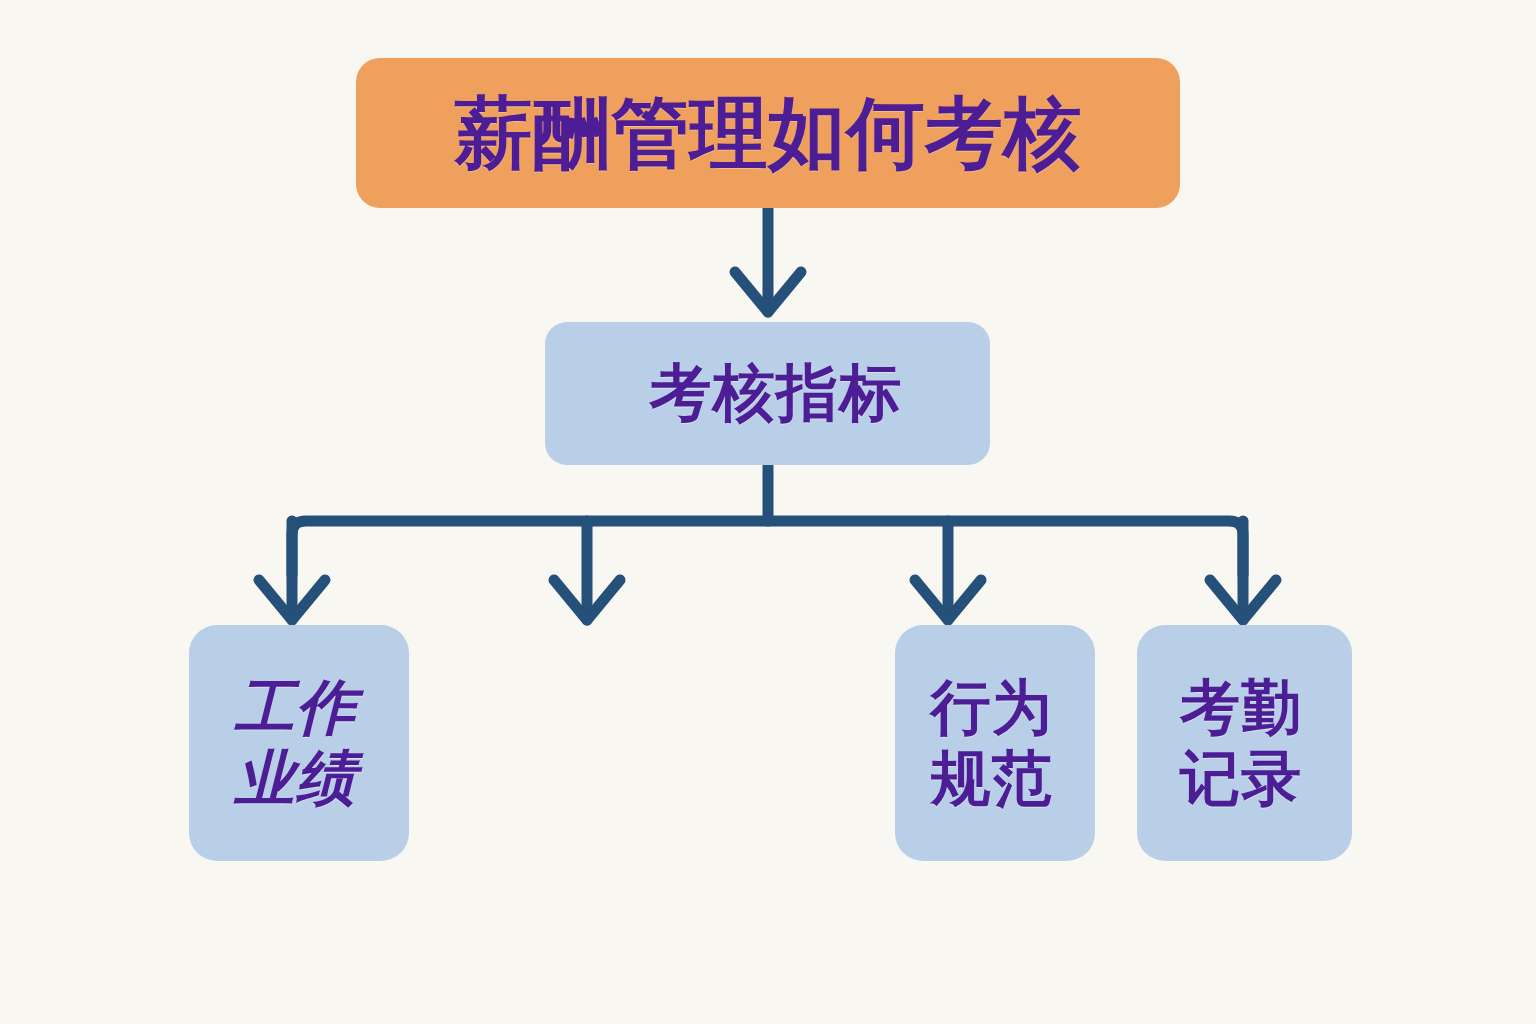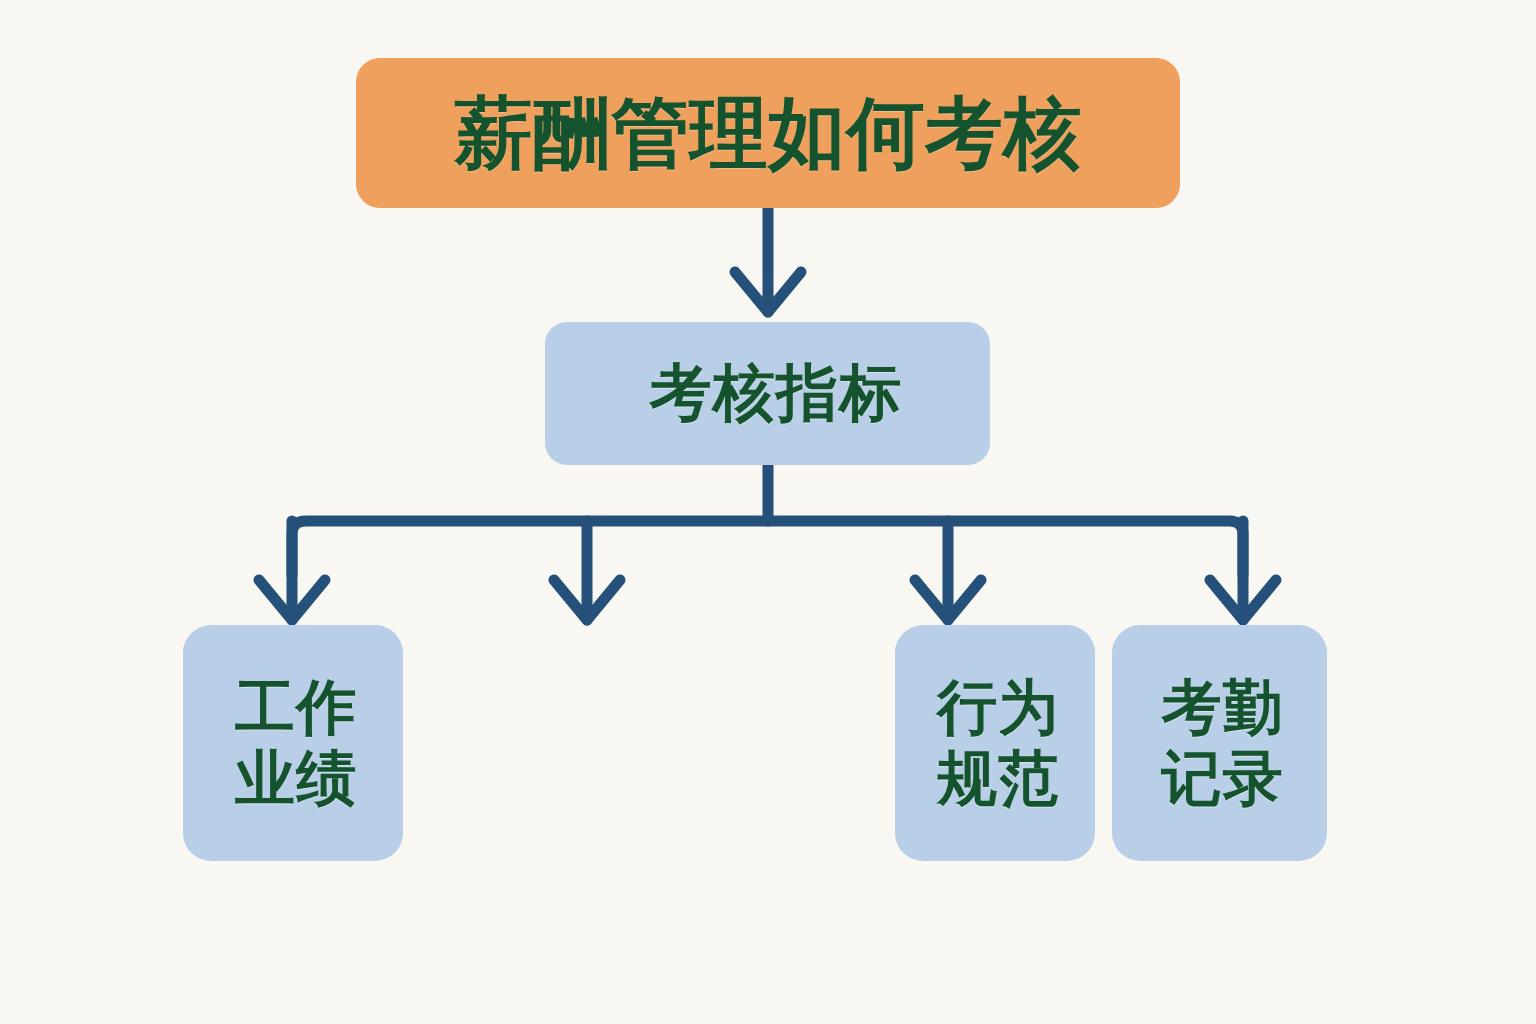--- a/index.html
+++ b/index.html
@@ -25,23 +25,23 @@
     width: 1536px;
     height: 1024px;
     pointer-events: none;
   }
 
   .node {
     position: absolute;
     display: flex;
     align-items: center;
     justify-content: center;
-    text-align: right;
+    text-align: left;
     box-sizing: border-box;
-    color: #14532d;
+    color: #4c1d95;
     letter-spacing: 0.02em;
     line-height: 1.08;
     z-index: 2;
     -webkit-font-smoothing: antialiased;
   }
 
   
   .node-root {
     left: 356px;
     top: 58px;
@@ -79,24 +79,24 @@
     font-weight: 700;
     text-shadow: 0 1px 0 rgba(255,255,255,0.40);
   }
   .leaf-text {
     display: block;
     width: 2.15em;
     white-space: normal;
     word-break: break-all;
     line-height: 1.18;
   }
-  .leaf-0 { left: 183px; width: 220px; }
+  .leaf-0 { left: 189px; width: 220px; font-style: italic; }
   .leaf-1 { left: 482px; width: 216px; }
   .leaf-2 { left: 895px; width: 200px; }
-  .leaf-3 { left: 1112px; width: 215px; }
+  .leaf-3 { left: 1137px; width: 215px; }
 </style>
 </head>
 <body>
 
 <div id="canvas">
 
   <svg id="connectors" viewBox="0 0 1536 1024" width="1536" height="1024" xmlns="http://www.w3.org/2000/svg">
     <g fill="none" stroke="#255079" stroke-width="11" stroke-linecap="round" stroke-linejoin="round">
 
       <path d="M768,208 L768,312"></path>

